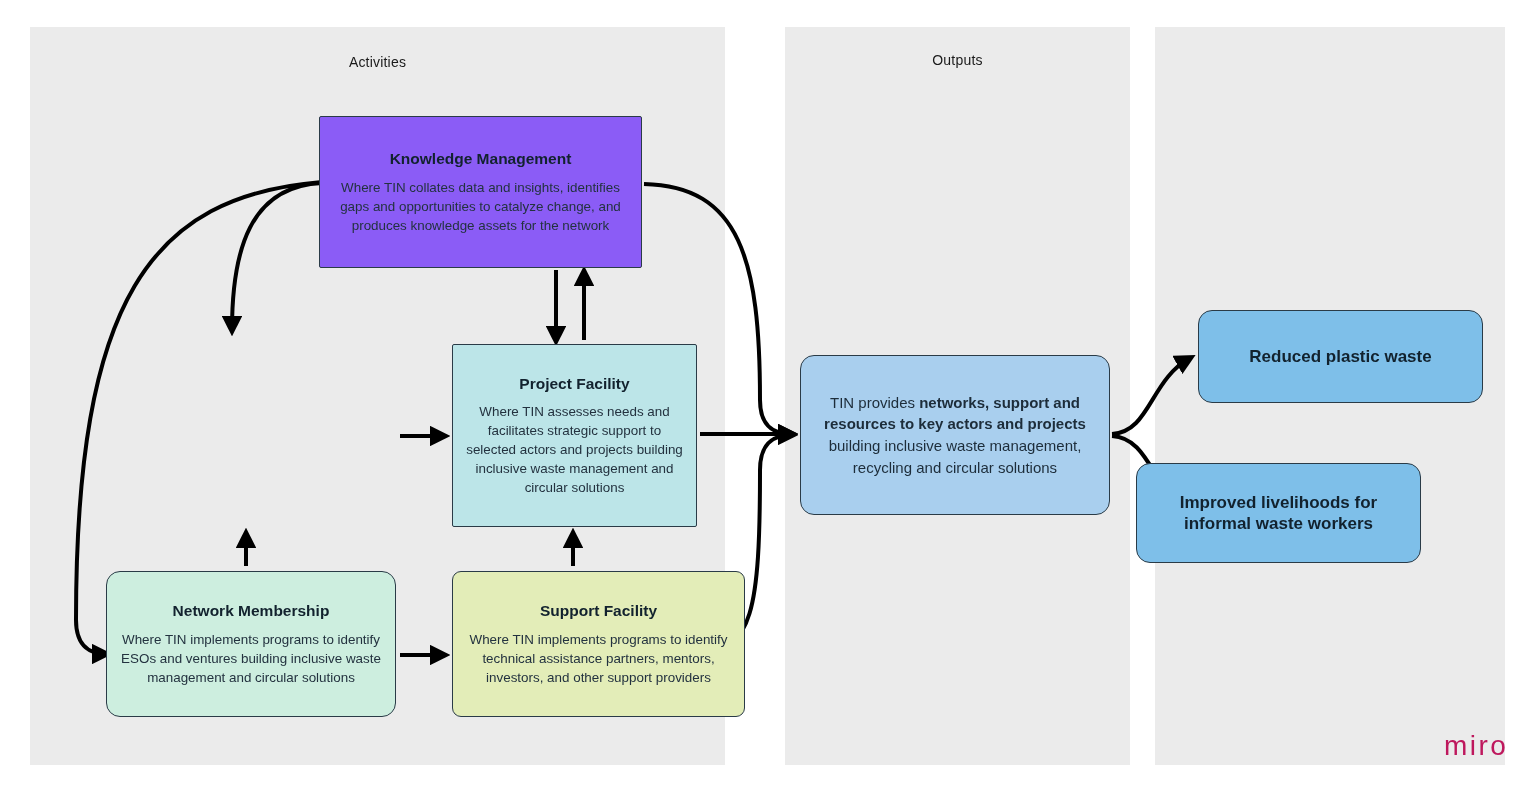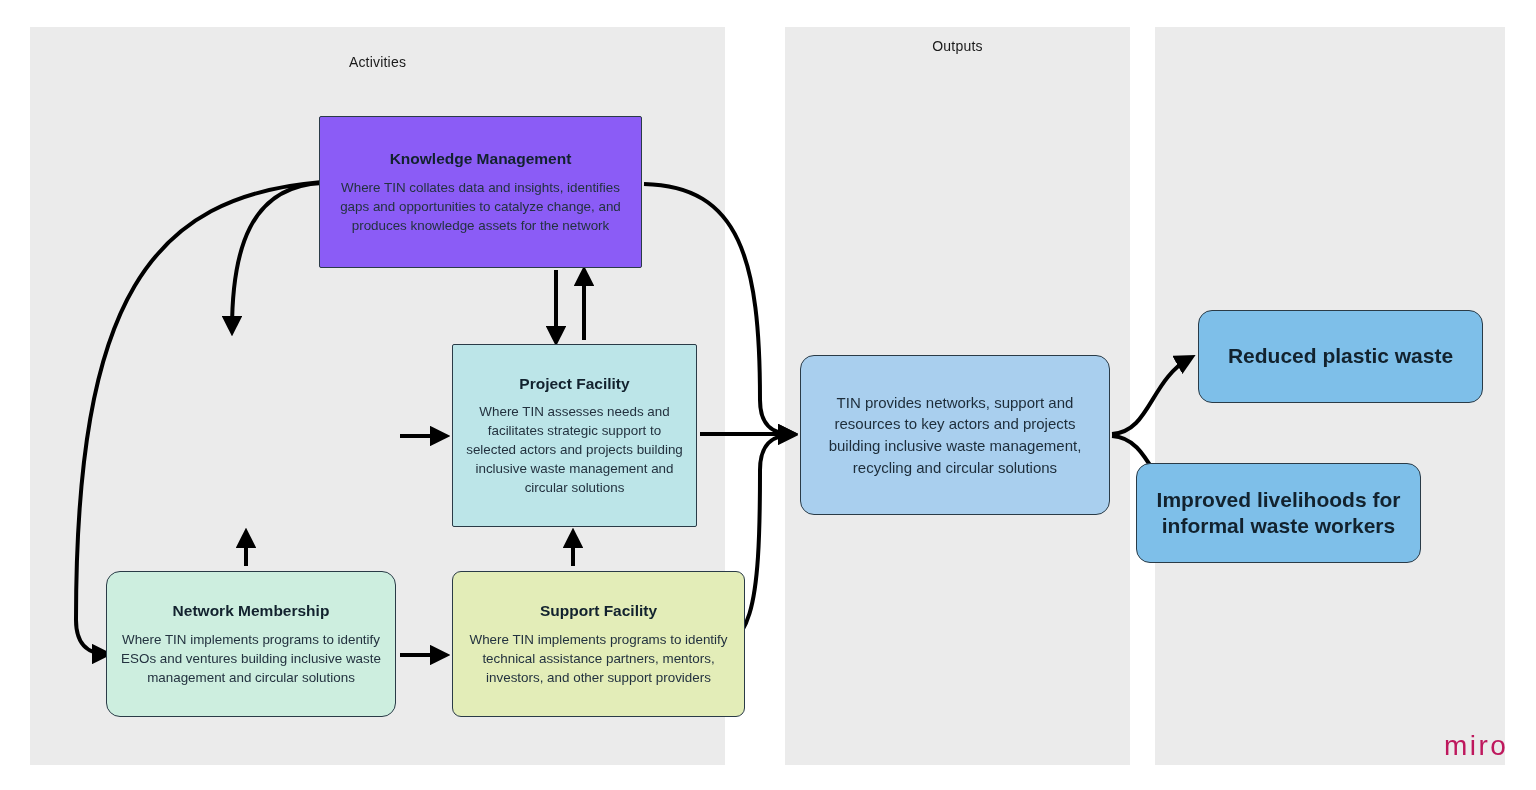--- a/index.html
+++ b/index.html
@@ -51,49 +51,49 @@
   .node .body {
     font-size: 13.4px;
     line-height: 1.42;
     color: #23323f;
   }
   .node .title + .body { margin-top: 9px; text-align: center; }
 
   .rounded { border-radius: 14px; }
   .sharp { border-radius: 2px; }
 
-  .node.big-label .title { font-size: 21px; }
+  .node.big-label .title { font-size: 17px; }
 
   .outputs-text {
     font-size: 15px;
     line-height: 1.45;
     color: #1d2d3a;
     text-align: center;
   }
-  .outputs-text b { font-weight: normal; }
+  .outputs-text b { font-weight: bold; }
 
   .watermark {
     position: absolute;
     font-size: 28px;
     color: #be185d;
     letter-spacing: 2.5px;
     font-weight: 400;
   }
 </style>
 </head>
 <body>
 
 <div id="canvas">
 
   <div class="panel" id="panel-activities" style="left: 30px; top: 27px; width: 695px; height: 738px; background: rgb(235, 235, 235);"></div>
   <div class="panel" id="panel-outputs" style="left: 785px; top: 27px; width: 345px; height: 738px; background: rgb(235, 235, 235);"></div>
   <div class="panel" id="panel-outcomes" style="left: 1155px; top: 27px; width: 350px; height: 738px; background: rgb(235, 235, 235);"></div>
 
   <div class="panel-title" id="title-activities" style="left: 30px; width: 695px; top: 54px;">Activities</div>
-  <div class="panel-title" id="title-outputs" style="left: 785px; width: 345px; top: 38px;">Outputs</div>
+  <div class="panel-title" id="title-outputs" style="left: 785px; width: 345px; top: 52px;">Outputs</div>
 
   <svg class="connectors" viewBox="0 0 1536 790">
     <defs>
       <marker id="arrowhead" markerWidth="5.2" markerHeight="5.2" refX="3.6" refY="2.6" orient="auto" markerUnits="strokeWidth">
         <path d="M 0 0 L 5.2 2.6 L 0 5.2 z" fill="#000000"></path>
       </marker>
     </defs>
     <g id="connector-paths" fill="none" stroke="#000000" stroke-width="4" stroke-linecap="butt">
         <path d="M 322 183 C 250 186 232 250 232 330" marker-end="url(#arrowhead)"></path>
         <path d="M 322 182 C 150 196 76 300 76 620 C 76 648 92 654 106 654" marker-end="url(#arrowhead)"></path>

